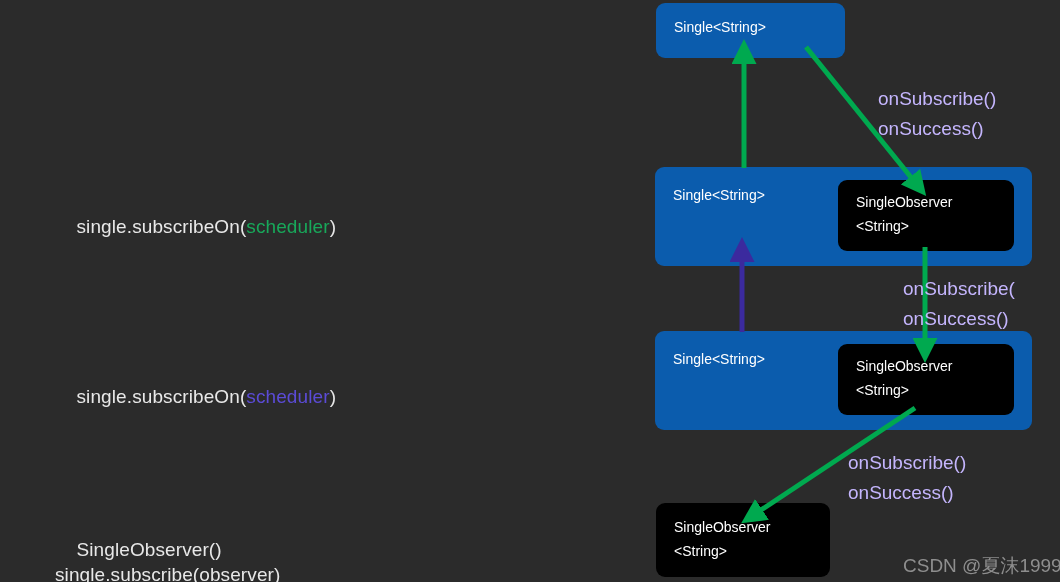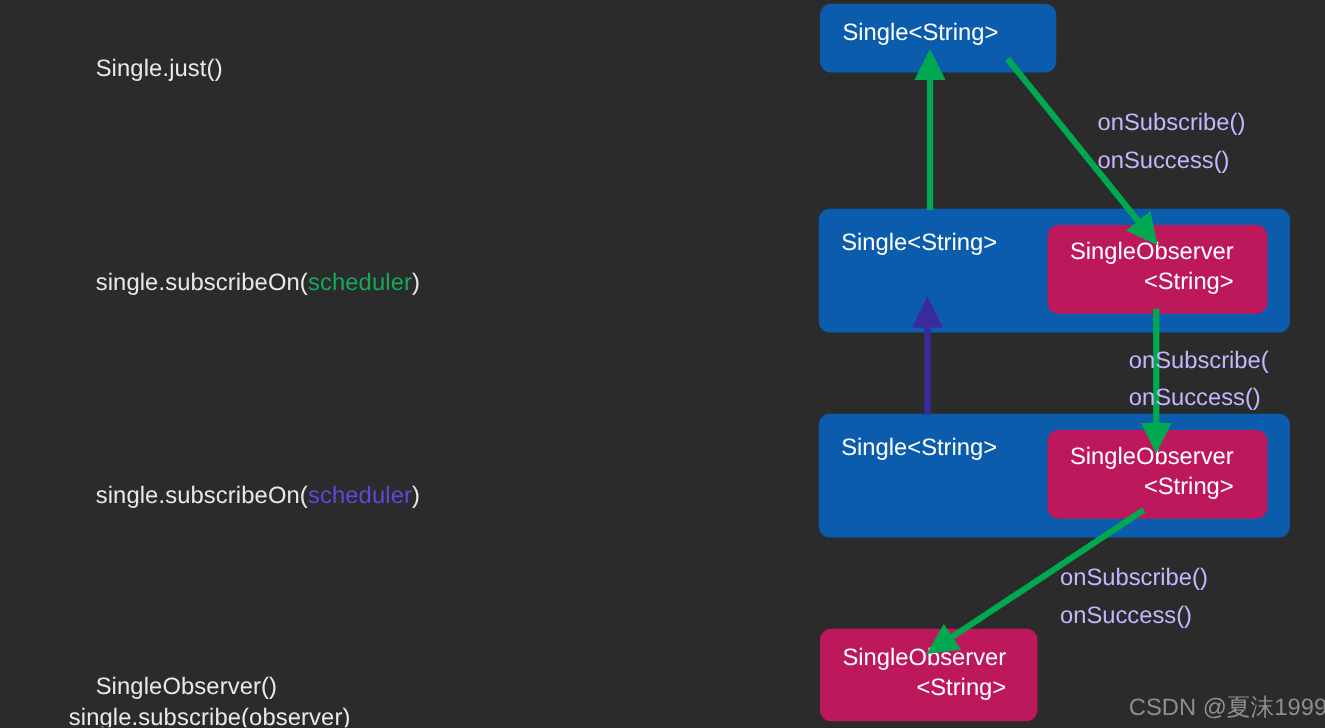--- a/index.html
+++ b/index.html
@@ -28,26 +28,26 @@
   }
   .code-label .accent-green  { color: #18a85a; }
   .code-label .accent-purple { color: #5b4bd6; }
 
   
   .node {
     position: absolute;
     box-sizing: border-box;
     border-radius: 9px;
     color: #ffffff;
-    font-size: 19px;
+    font-size: 14px;
     line-height: 24px;
     white-space: pre-line;
   }
   .node.blue  { background: #0b5cad; }
-  .node.brown { background: #be185d; text-align: right; }
+  .node.brown { background: #000000; }
 
   .node-text {
     position: absolute;
     left: 18px;
     top: 12px;
     white-space: pre-line;
   }
 
   
   #arrows {
@@ -74,23 +74,20 @@
     color: #8e8e8e;
     font-size: 19px;
     white-space: pre;
   }
 </style>
 </head>
 <body>
 
 <div id="stage">
 
-  <div class="code-label" style="left:55px; top:18px;">
-    <span>Single.just()</span>
-  </div>
 
   <div class="code-label" style="left:55px; top:189px;">
     <span>single.subscribeOn(</span><span class="accent-green">scheduler</span><span>)</span>
   </div>
 
   <div class="code-label" style="left:55px; top:359px;">
     <span>single.subscribeOn(</span><span class="accent-purple">scheduler</span><span>)</span>
   </div>
 
   <div class="code-label" style="left:55px; top:512px;">

